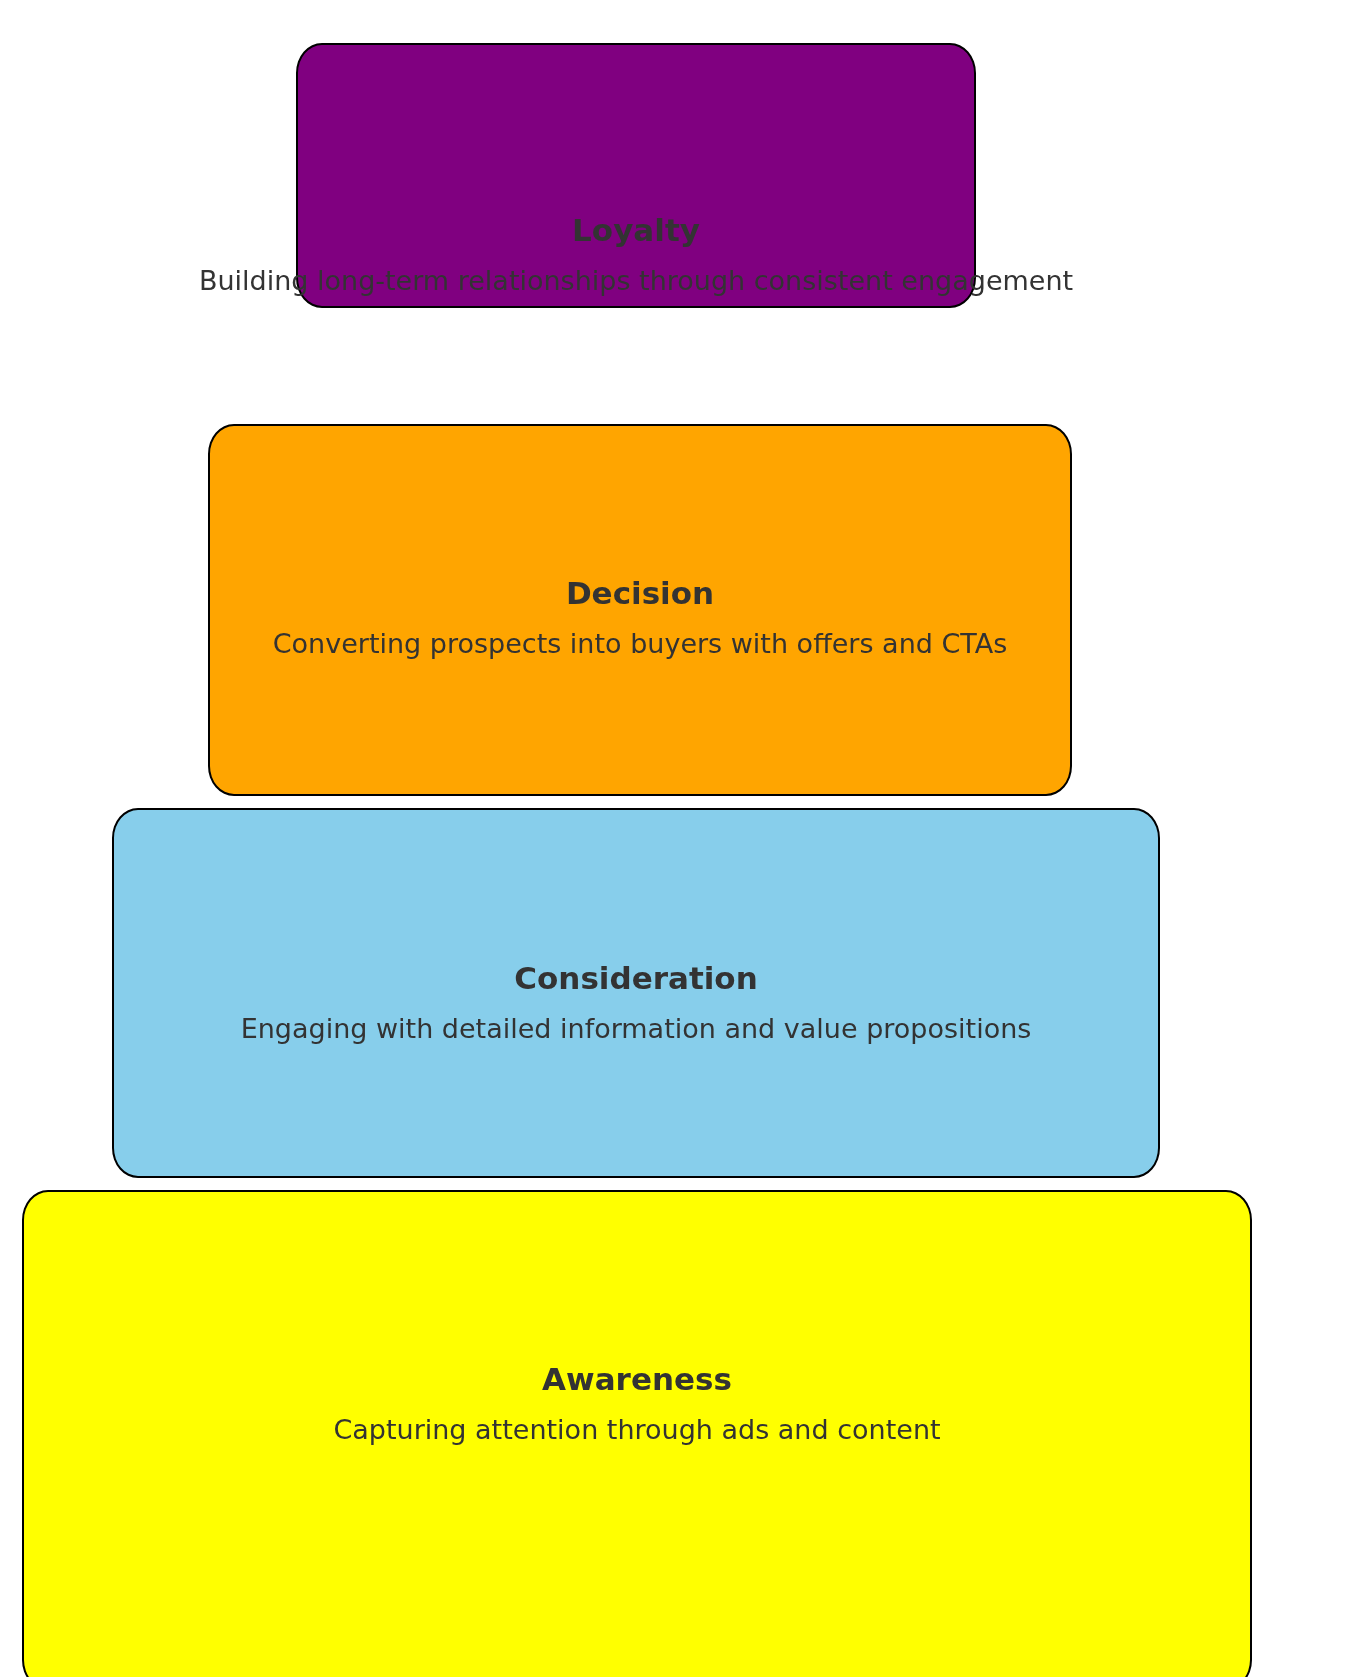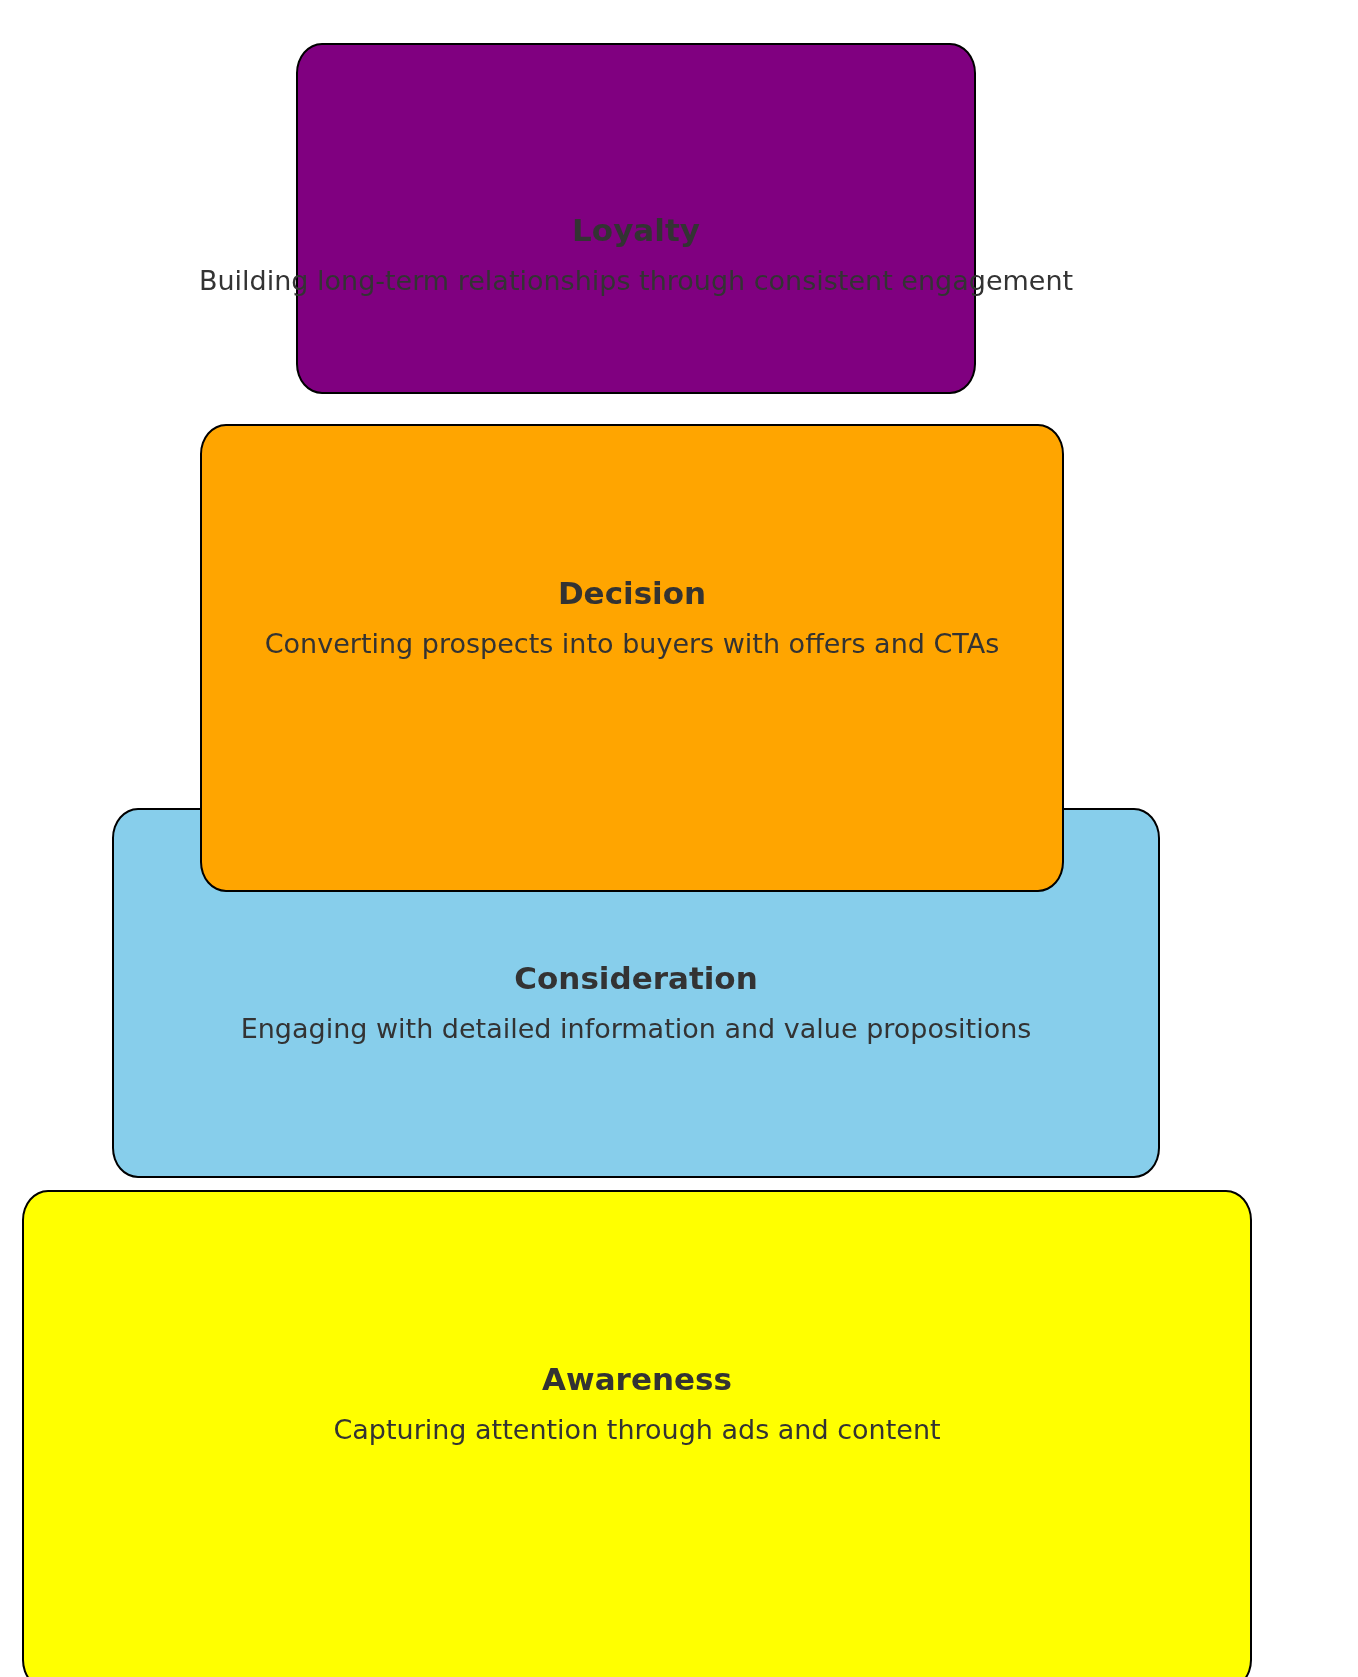--- a/index.html
+++ b/index.html
@@ -60,30 +60,30 @@
     color: #333333;
     line-height: 1.1;
     margin-top: 19px;
   }
 
   
   #stage-loyalty {
     left: 296px;
     top: 43px;
     width: 680px;
-    height: 351px;
+    height: 265px;
     z-index: 4;
   }
   #stage-loyalty .stage-text { top: 170px; }
 
   #stage-decision {
-    left: 200px;
+    left: 208px;
     top: 424px;
     width: 864px;
-    height: 468px;
+    height: 372px;
     z-index: 3;
   }
   #stage-decision .stage-text { top: 152px; }
 
   #stage-consideration {
     left: 112px;
     top: 808px;
     width: 1048px;
     height: 370px;
     z-index: 2;

